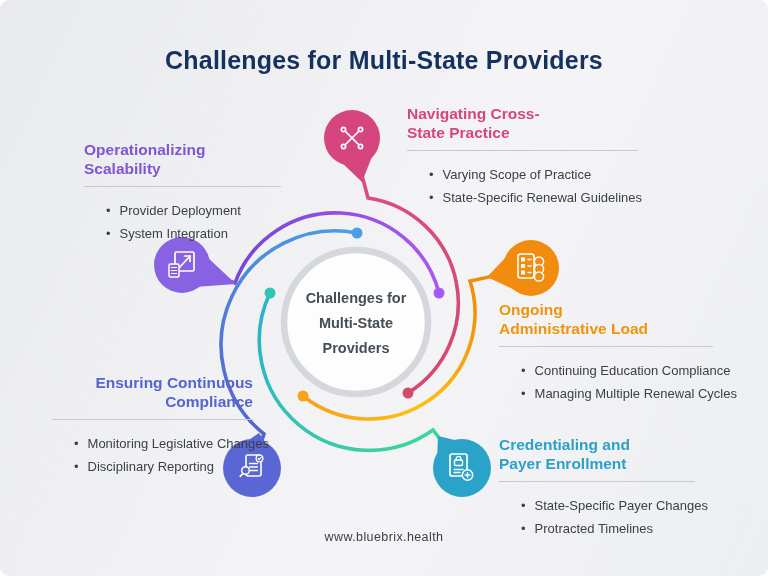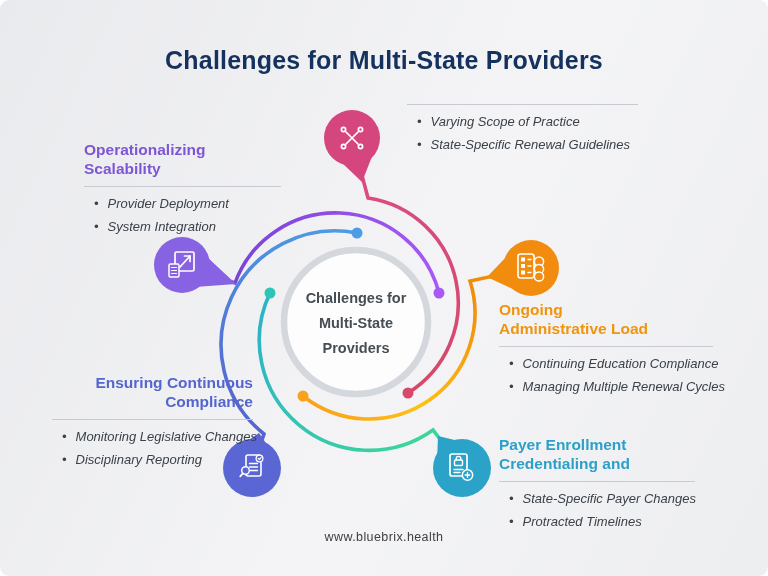--- a/index.html
+++ b/index.html
@@ -18,21 +18,21 @@
   .center-label {
     position:absolute; left:286px; top:286px; width:140px;
     text-align:center; font-weight:bold; font-size:14.5px;
     color:#454D55; line-height:25px;
   }
   .center-label span { display:block; }
   .section { position:absolute; }
   .sec-heading { font-size:15.5px; font-weight:bold; line-height:19px; margin:0 0 8px; }
   .sec-heading span { display:block; }
   .rule { height:1px; background:#C7CAD2; margin-bottom:9px; }
-  .bullets { list-style:none; margin:4px; padding:0 0 0 6px; font-size:13px; color:#3A4149;font-style:italic; }
+  .bullets { list-style:none; margin:16px; padding:0 0 0 6px; font-size:13px; color:#3A4149; }
   .bullets li { display:flex; gap:9px; margin-bottom:8px; align-items:baseline; white-space:nowrap; }
   .bullets li::before { content:"\2022"; color:#3A4149; font-size:13px; }
   .s-scalability   { left:84px;  top:140px; width:197px; }
   .s-scalability .sec-heading   { color:#7E55D6; }
   .s-crossstate    { left:407px; top:104px; width:231px; }
   .s-crossstate .sec-heading    { color:#D6457E; }
   .s-adminload     { left:499px; top:300px; width:214px; }
   .s-adminload .sec-heading     { color:#F0940E; }
   .s-credentialing { left:499px; top:435px; width:196px; }
   .s-credentialing .sec-heading { color:#2CA0C8; }
@@ -182,20 +182,24 @@
       <li>
           <span>Provider Deployment</span>
         </li>
       <li>
           <span>System Integration</span>
         </li>
     </ul>
   </div>
 
   <div class="section s-crossstate">
+    <h2 class="sec-heading">
+      <span>Navigating Cross-</span>
+      <span>State Practice</span>
+    </h2>
     <div class="rule"></div>
     <ul class="bullets">
       <li>
           <span>Varying Scope of Practice</span>
         </li>
       <li>
           <span>State-Specific Renewal Guidelines</span>
         </li>
     </ul>
   </div>
@@ -211,22 +215,22 @@
           <span>Continuing Education Compliance</span>
         </li>
       <li>
           <span>Managing Multiple Renewal Cycles</span>
         </li>
     </ul>
   </div>
 
   <div class="section s-credentialing">
     <h2 class="sec-heading">
+      <span>Credentialing and</span>
       <span>Payer Enrollment</span>
-      <span>Credentialing and</span>
     </h2>
     <div class="rule"></div>
     <ul class="bullets">
       <li>
           <span>State-Specific Payer Changes</span>
         </li>
       <li>
           <span>Protracted Timelines</span>
         </li>
     </ul>

